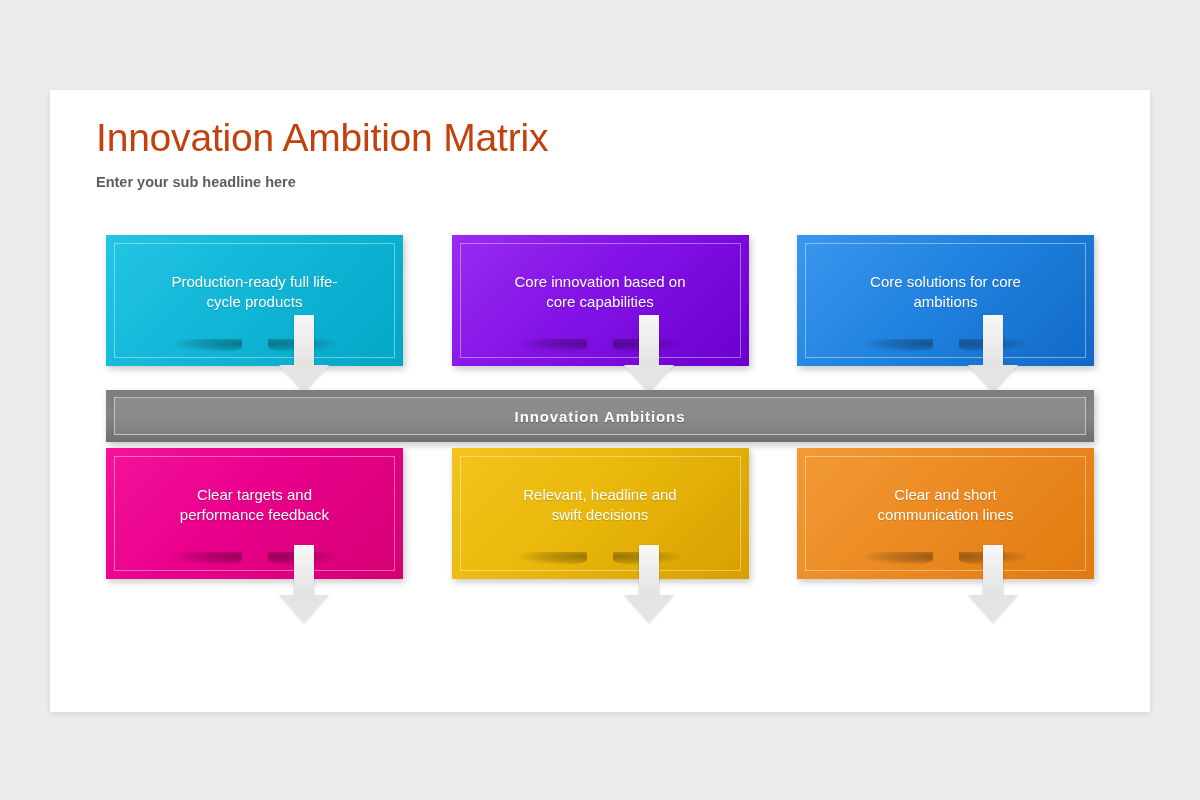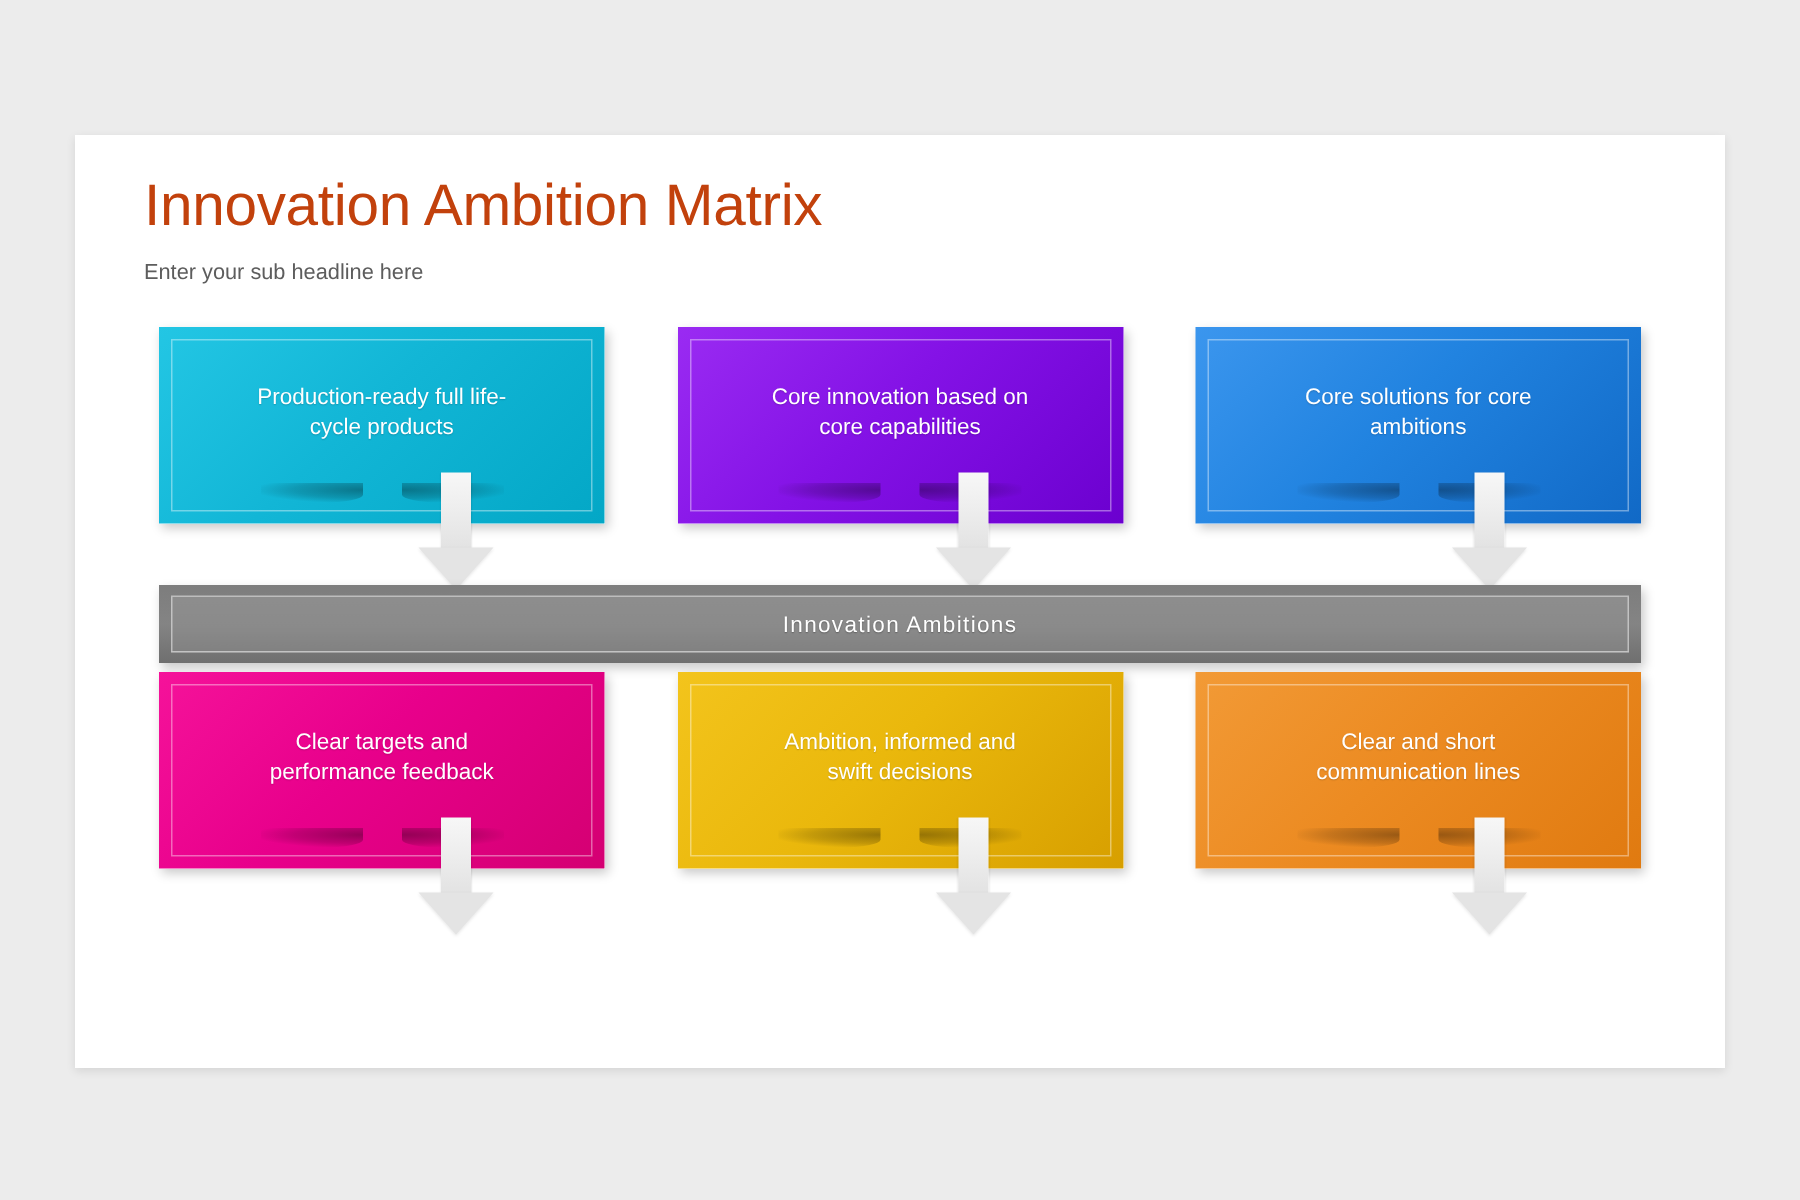--- a/index.html
+++ b/index.html
@@ -30,35 +30,35 @@
     font-weight: 400;
     color: #c2410c;
     letter-spacing: -0.2px;
     line-height: 1.1;
     white-space: nowrap;
   }
 
   #page-subtitle {
     margin-top: 14px;
     font-size: 14.5px;
-    font-weight: 400;
+    font-weight: 700;
     color: #5d5d5d;
     white-space: nowrap;
   }
 
   
   .row-boxes {
     position: absolute;
     left: 56px;
     width: 988px;
     height: 131px;
     display: flex;
     justify-content: space-between;
   }
-  #row-boxes-1 { top: 128px; align-items: flex-end; }
+  #row-boxes-1 { top: 145px; align-items: flex-end; }
   #row-boxes-2 { top: 358px; }
 
   .card {
     position: relative;
     width: 297px;
     height: 131px;
     box-shadow: 2px 3px 7px rgba(0,0,0,0.22);
   }
 
   
@@ -154,21 +154,21 @@
     border: 1px solid rgba(255,255,255,0.48);
     background: linear-gradient(to bottom, #8d8d8d 0%, #8a8a8a 55%, #818181 100%);
     display: flex;
     align-items: center;
     justify-content: center;
   }
 
   .bar-label {
     color: #ffffff;
     font-size: 15px;
-    font-weight: normal;
+    font-weight: bold;
     letter-spacing: 0.9px;
     text-shadow: 0 1px 1px rgba(0,0,0,0.30);
   }
 </style>
 </head>
 <body>
 
 <div id="slide">
 
   <div id="header">
@@ -229,21 +229,21 @@
       <div class="card-inner">
         <div class="card-label">Clear targets and
 performance feedback</div>
       </div>
       <div class="wing wing-l"></div>
       <div class="wing wing-r"></div>
     </div>
 
     <div class="card" style="background: linear-gradient(135deg, rgb(243, 196, 28) 0%, rgb(234, 184, 12) 45%, rgb(215, 159, 0) 100%);">
       <div class="card-inner">
-        <div class="card-label">Ambition, informed and
+        <div class="card-label">Relevant, headline and
 swift decisions</div>
       </div>
       <div class="wing wing-l"></div>
       <div class="wing wing-r"></div>
     </div>
 
     <div class="card" style="background: linear-gradient(135deg, rgb(242, 154, 54) 0%, rgb(236, 139, 34) 45%, rgb(224, 122, 16) 100%);">
       <div class="card-inner">
         <div class="card-label">Clear and short
 communication lines</div>

